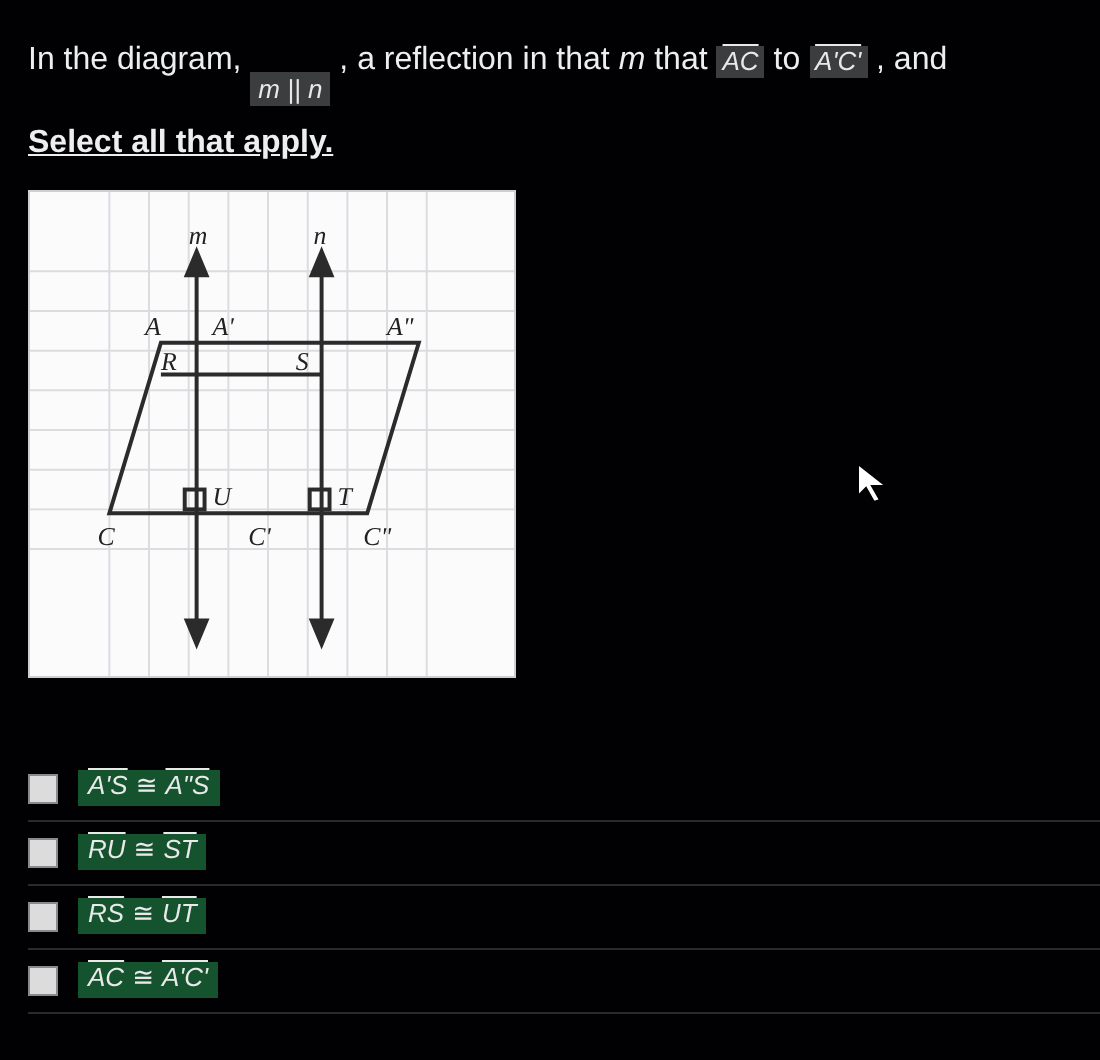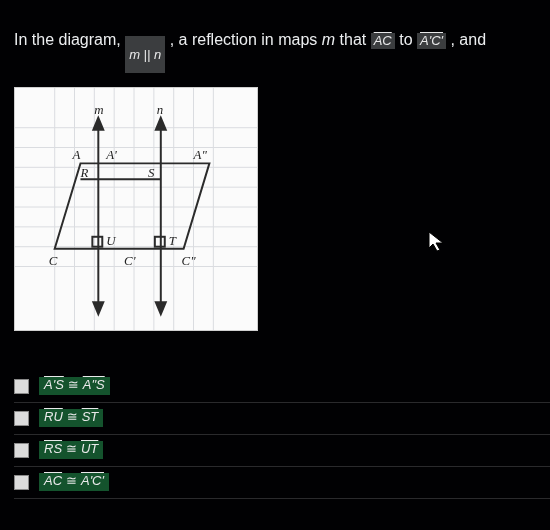--- a/index.html
+++ b/index.html
@@ -1,19 +1,19 @@
 <!DOCTYPE html>
 <html><head>
 <meta charset="utf-8">
 <style>
   * { box-sizing: border-box; margin: 0; padding: 0; }
   html, body { width: 550px; height: 530px; background: #010103; color: #fff; font-family: Arial, sans-serif; overflow: hidden; }
   .root { position: relative; width: 100%; height: 100%; padding: 8px 0 0 14px; }
   .prompt-line { font-size: 16px; line-height: 1.5; color: #eceef0; white-space: nowrap; }
-  .math-chip { display: inline-block; background: #3b3d3f; color: #e9e9ea; padding: 12px 4px; font-style: italic; font-size: 13px; line-height: 1; vertical-align: middle; margin-top: 28px; }
+  .math-chip { display: inline-block; background: #3b3d3f; color: #e9e9ea; padding: 2px 4px; font-style: italic; font-size: 13px; line-height: 1; vertical-align: middle; margin-top: 28px; }
   .seg-chip { display: inline-block; background: #3b3d3f; color: #e9e9ea; padding: 1px 3px 2px; font-style: italic; font-size: 13px; line-height: 1; vertical-align: middle; }
   .seg-chip .bar { text-decoration: overline; }
   .instruction { margin-top: 10px; font-size: 16px; color: #eceef0; text-decoration: underline; font-weight: 700; }
   .figure { margin-top: 14px; width: 244px; height: 244px; background: #fbfbfb; border: 1px solid #cfcfcf; display: block; }
   .answers { margin-top: 40px; width: 100%; }
   .answer-row { display: flex; align-items: center; gap: 10px; padding: 6px 0 7px; border-bottom: 1px solid #2a2a2c; }
   .answer-row:first-child { border-top: 0; }
   .cb { width: 15px; height: 15px; background: #dcdcdc; border: 1px solid #8a8a8a; cursor: pointer; }
   .answer-label { background: #14532d; padding: 0 5px 3px; font-size: 13px; color: #e9e9ea; font-style: italic; display: inline-flex; align-items: baseline; gap: 4px; }
   .answer-label .ov { text-decoration: overline; }
@@ -22,29 +22,30 @@
   .truncated { overflow: hidden; }
 </style>
 </head>
 <body>
 
 <div class="root">
 
   <div class="prompt-line truncated">
     <span>In the diagram, </span>
     <span class="math-chip">m || n</span>
-    <span>, a reflection in maps </span>
+    <span>, a reflection in that </span>
     <em>m</em>
     <span> that </span>
     <span class="seg-chip"><span class="bar">AC</span></span>
     <span> to </span>
     <span class="seg-chip"><span class="bar">A'C'</span></span>
     <span>, and</span>
   </div>
 
+  <div class="instruction">Select all that apply.</div>
 
   <svg class="figure" viewBox="0 0 244 244">
     <rect x="0" y="0" width="244" height="244" fill="#fbfbfb"></rect>
     <g stroke="#dadce0" stroke-width="1">
       <line x1="0" y1="40" x2="244" y2="40"></line>
         <line x1="0" y1="60" x2="244" y2="60"></line>
       <line x1="0" y1="80" x2="244" y2="80"></line>
         <line x1="0" y1="100" x2="244" y2="100"></line>
       <line x1="0" y1="120" x2="244" y2="120"></line>
         <line x1="0" y1="140" x2="244" y2="140"></line>

